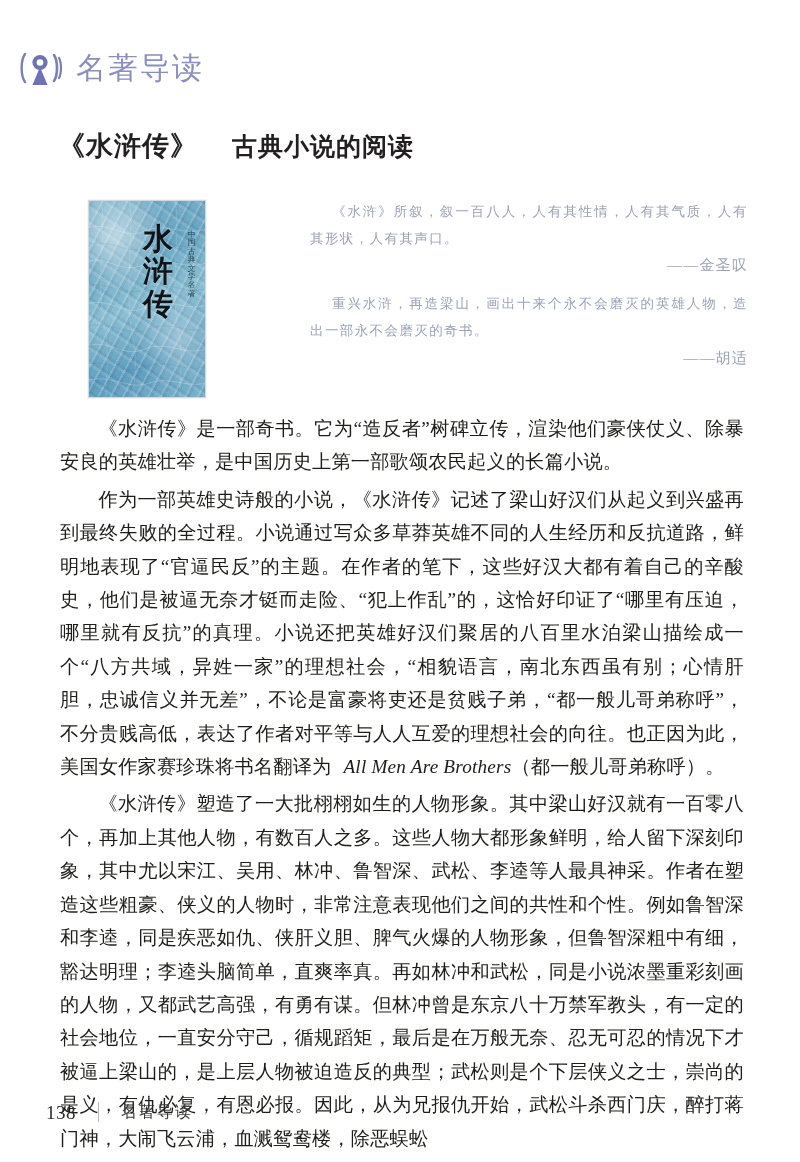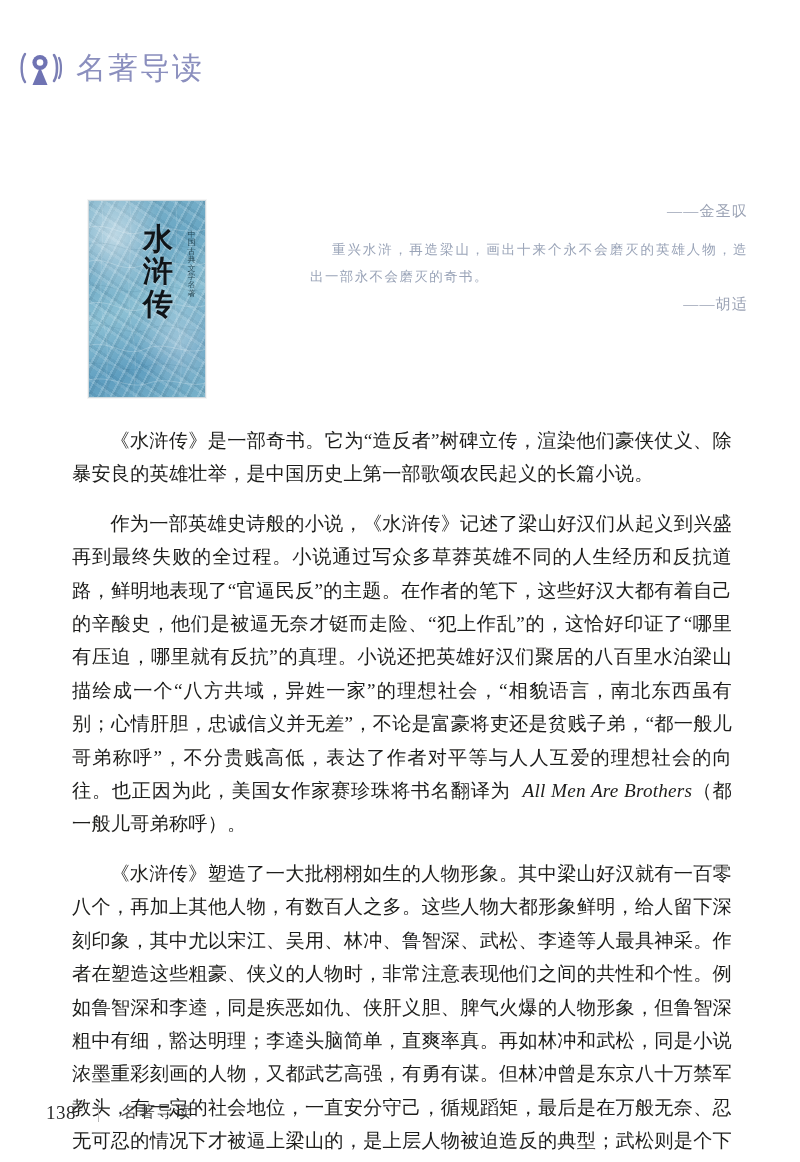--- a/index.html
+++ b/index.html
@@ -155,21 +155,21 @@
   .quote-block.second .quote-text { color: #9aa4b8; font-family: Liberation Mono, monospace; }
 
   
   .body-text {
     position: absolute;
     left: 56px;
     top: 408px;
     width: 692px;
   }
   .body-text p {
-    margin: 16px;
+    margin: 4px;
     font-size: 19.2px;
     line-height: 33.4px;
     color: #1d1d1b;
     text-align: justify;
     text-justify: inter-ideograph;
     text-indent: 2em;
     letter-spacing: 0.2px;
     font-family: "Liberation Serif", "DejaVu Serif", serif;
   }
   .body-text p .en {
@@ -218,20 +218,23 @@
         <path d="M36 10 C40 16 40 30 36 36" fill="none" stroke="#7b7fb5" stroke-width="2.6" stroke-linecap="round"></path>
         <path d="M41 13 C43.6 17.5 43.6 28.5 41 33" fill="none" stroke="#7b7fb5" stroke-width="2.2" stroke-linecap="round"></path>
         <circle cx="22" cy="17.5" r="7.6" fill="#6f73b3"></circle>
         <circle cx="22" cy="17.5" r="3.3" fill="#ffffff"></circle>
         <path d="M22 22 L29.5 40 L14.5 40 Z" fill="#6f73b3"></path>
       </svg>
     </div>
     <div class="head-title">名著导读</div>
   </div>
 
+  <div class="article-title">
+    <span>《水浒传》</span><span class="sub">古典小说的阅读</span>
+  </div>
 
   <div class="epigraph-zone">
 
     <div class="book-cover">
       <svg class="veins" viewBox="0 0 116 196" preserveAspectRatio="none" aria-hidden="true">
         <g stroke="#ffffff" stroke-opacity="0.40" fill="none" stroke-width="1">
           <path d="M-5 28 C20 18 34 40 56 30 C78 20 96 38 122 26"></path>
           <path d="M-5 62 C18 52 30 74 54 64 C80 54 98 72 122 60"></path>
           <path d="M-5 104 C22 94 36 118 58 106 C82 94 100 114 122 102"></path>
           <path d="M-5 146 C20 136 34 158 56 148 C80 138 98 158 122 146"></path>
@@ -261,20 +264,21 @@
           <span>典</span>
           <span>文</span>
           <span>学</span>
           <span>名</span>
           <span>著</span>
       </div>
     </div>
 
     <div class="quotes">
       <div class="quote-block">
+        <div class="quote-text">《水浒》所叙，叙一百八人，人有其性情，人有其气质，人有其形状，人有其声口。</div>
         <div class="quote-attrib">——金圣叹</div>
       </div>
       <div class="quote-block second">
         <div class="quote-text">重兴水浒，再造梁山，画出十来个永不会磨灭的英雄人物，造出一部永不会磨灭的奇书。</div>
         <div class="quote-attrib">——胡适</div>
       </div>
     </div>
 
   </div>
 

